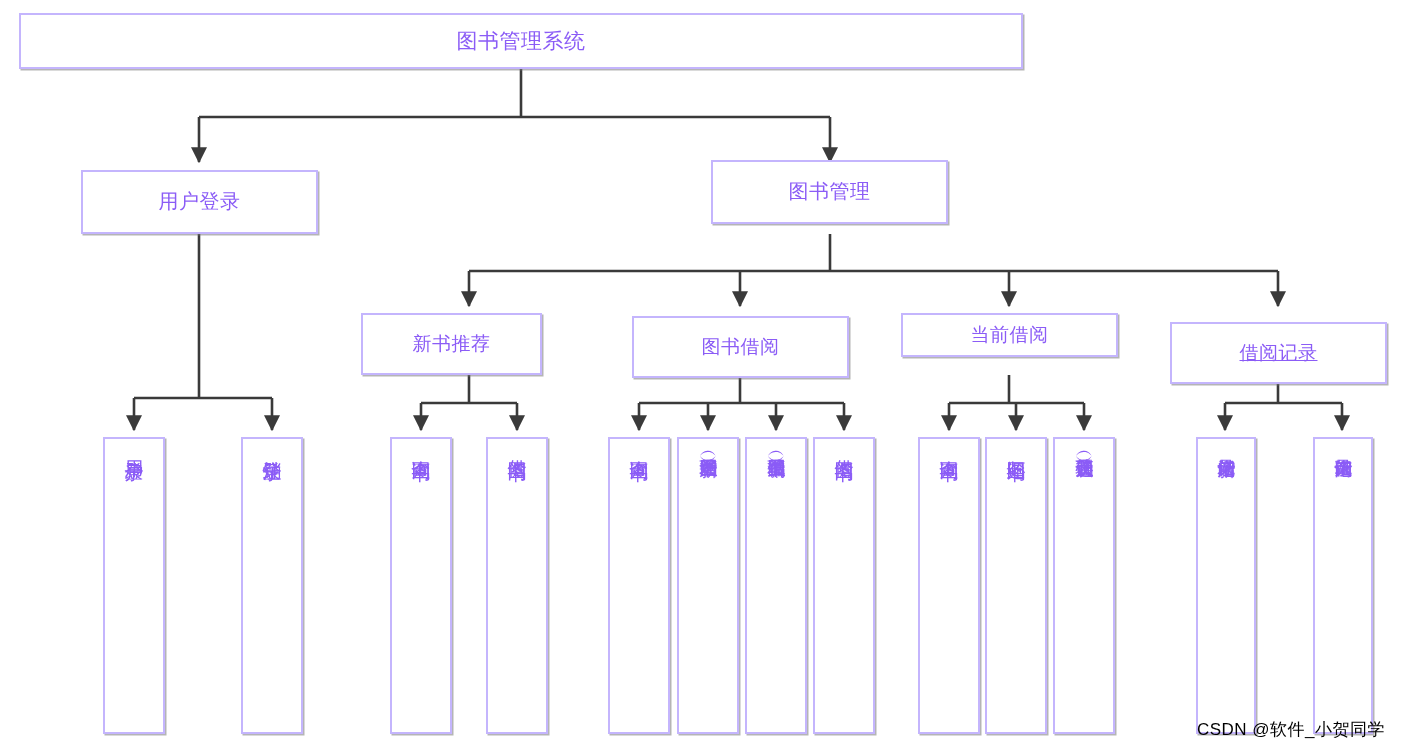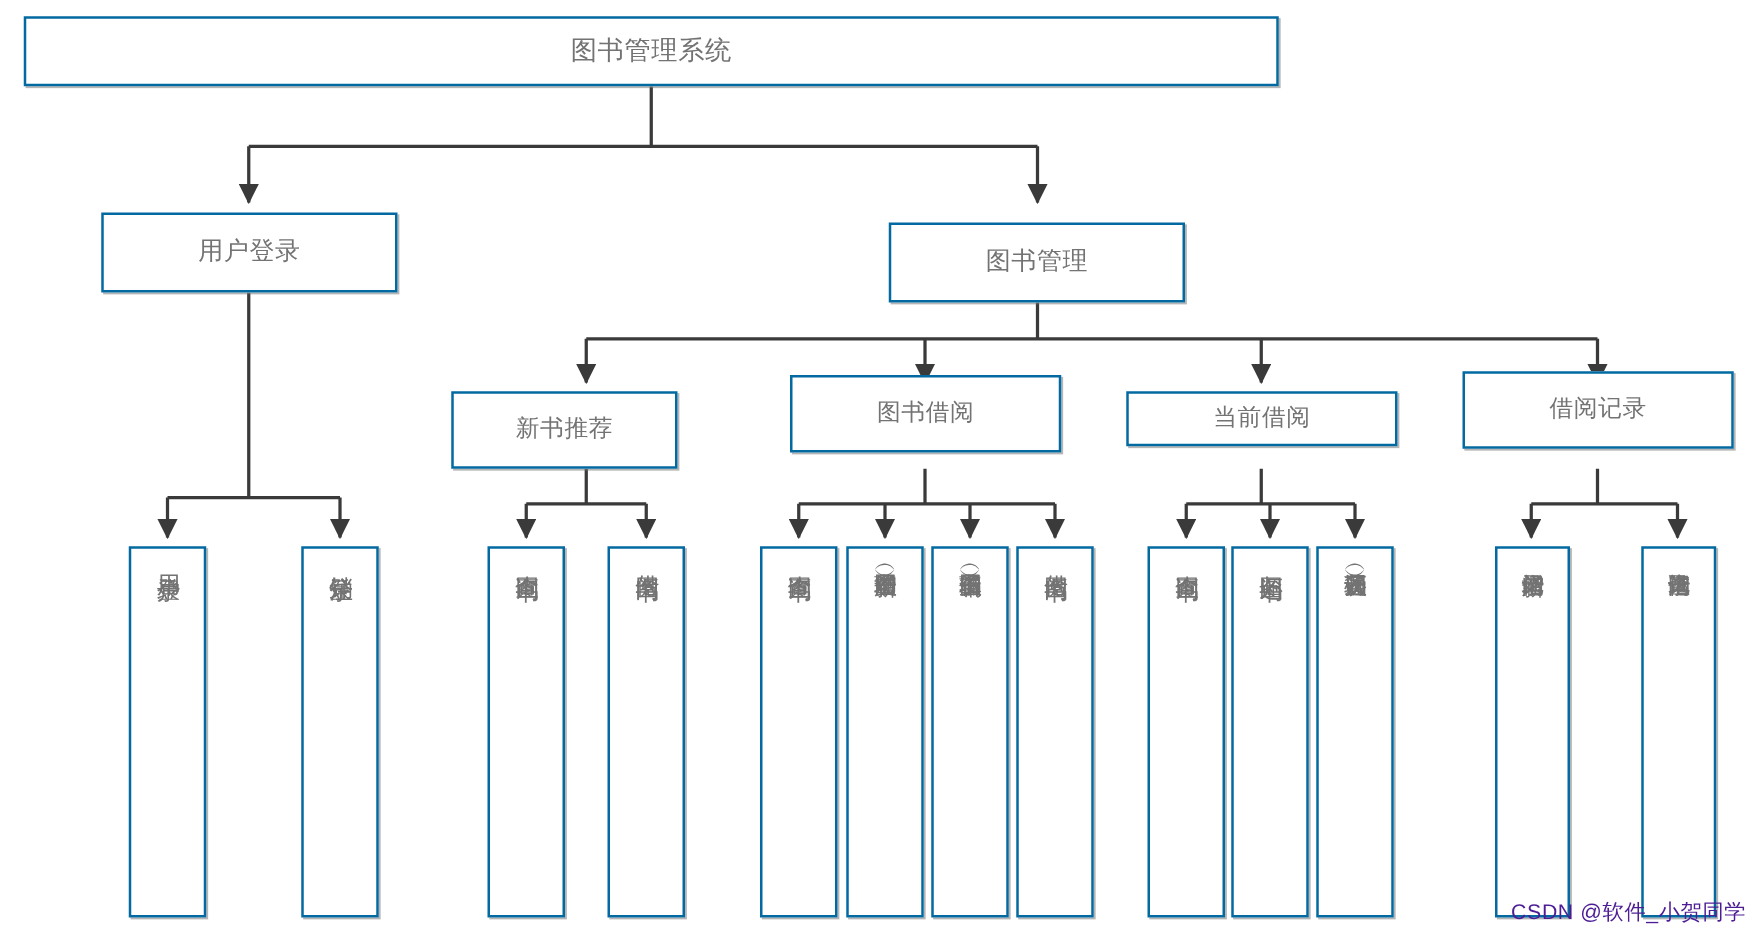--- a/index.html
+++ b/index.html
@@ -23,26 +23,26 @@
     left: 0;
     top: 0;
     width: 1405px;
     height: 747px;
     pointer-events: none;
   }
   .node {
     position: absolute;
     box-sizing: border-box;
     background: #ffffff;
-    border: 2px solid #0369a1;
+    border: 2px solid #c4b5fd;
     box-shadow: 1.5px 1.5px 0 0 rgba(120,120,120,0.55);
     display: flex;
     align-items: center;
     justify-content: center;
-    color: #737373;
+    color: #8b5cf6;
     z-index: 2;
   }
   .node .lbl {
     display: block;
     text-align: center;
     line-height: 1.18;
     letter-spacing: 0.5px;
   }
   .node.root .lbl {
     font-size: 21px;
@@ -67,24 +67,24 @@
     letter-spacing: 1px;
     white-space: nowrap;
     max-height: 100%;
   }
   .node.leaf.tall .lbl {
     font-size: 18px;
     letter-spacing: 0px;
   }
   #watermark {
     position: absolute;
-    right: 8px;
+    right: 20px;
     bottom: 6px;
     font-size: 17px;
-    color: #4c1d95;
+    color: #000000;
     letter-spacing: 0.5px;
     z-index: 5;
     white-space: nowrap;
   }
 </style>
 </head>
 <body>
 
 <div id="canvas">
 
@@ -143,34 +143,34 @@
     </g>
   </svg>
 
   <div class="node root" style="left:19px; top:13px; width:1004px; height:56px;">
     <span class="lbl">图书管理系统</span>
   </div>
 
   <div class="node lvl2" style="left:81px; top:170px; width:237px; height:64px;">
     <span class="lbl">用户登录</span>
   </div>
-  <div class="node lvl2" style="left:711px; top:178px; width:237px; height:64px;">
+  <div class="node lvl2" style="left:711px; top:160px; width:237px; height:64px;">
     <span class="lbl">图书管理</span>
   </div>
 
   <div class="node lvl3" style="left:361px; top:313px; width:181px; height:62px;">
     <span class="lbl">新书推荐</span>
   </div>
-  <div class="node lvl3" style="left:632px; top:300px; width:217px; height:62px;">
+  <div class="node lvl3" style="left:632px; top:316px; width:217px; height:62px;">
     <span class="lbl">图书借阅</span>
   </div>
   <div class="node lvl3" style="left:901px; top:313px; width:217px; height:44px;">
     <span class="lbl">当前借阅</span>
   </div>
-  <div class="node lvl3" style="left:1170px; top:297px; width:217px; height:62px;">
+  <div class="node lvl3" style="left:1170px; top:322px; width:217px; height:62px;text-decoration:underline;">
     <span class="lbl">借阅记录</span>
   </div>
 
   <div class="node leaf" style="left:103px; top:437px; width:62px; height:297px;">
     <span class="lbl">用户登录</span>
   </div>
   <div class="node leaf" style="left:241px; top:437px; width:62px; height:297px;">
     <span class="lbl">注销登录</span>
   </div>
 

